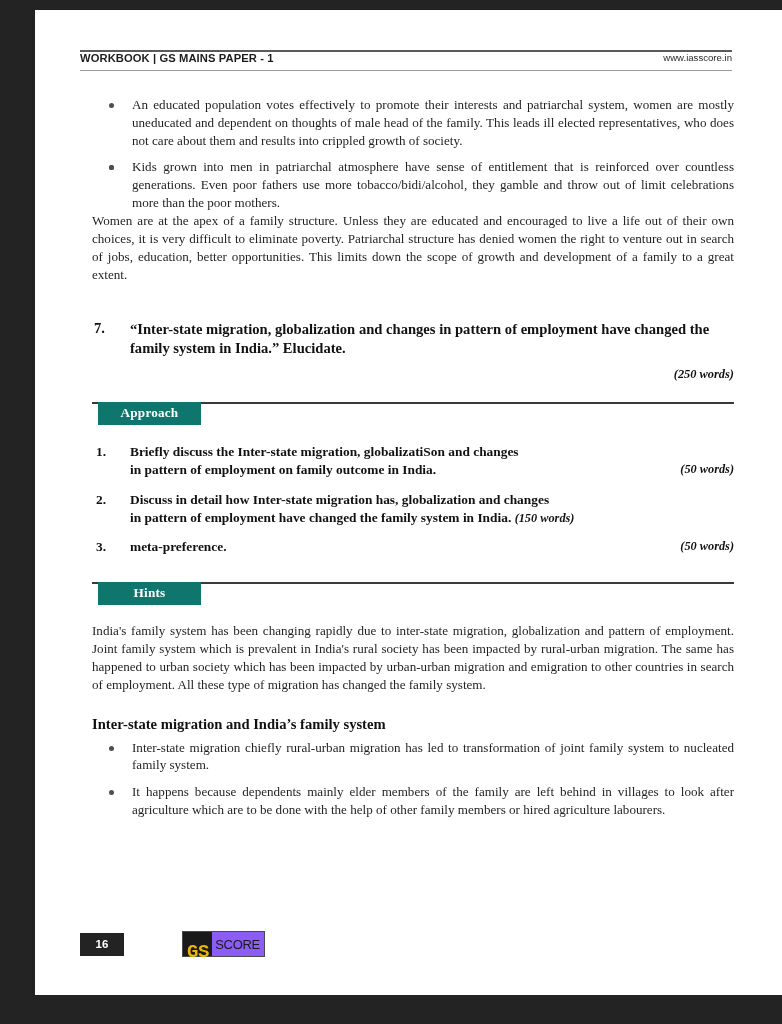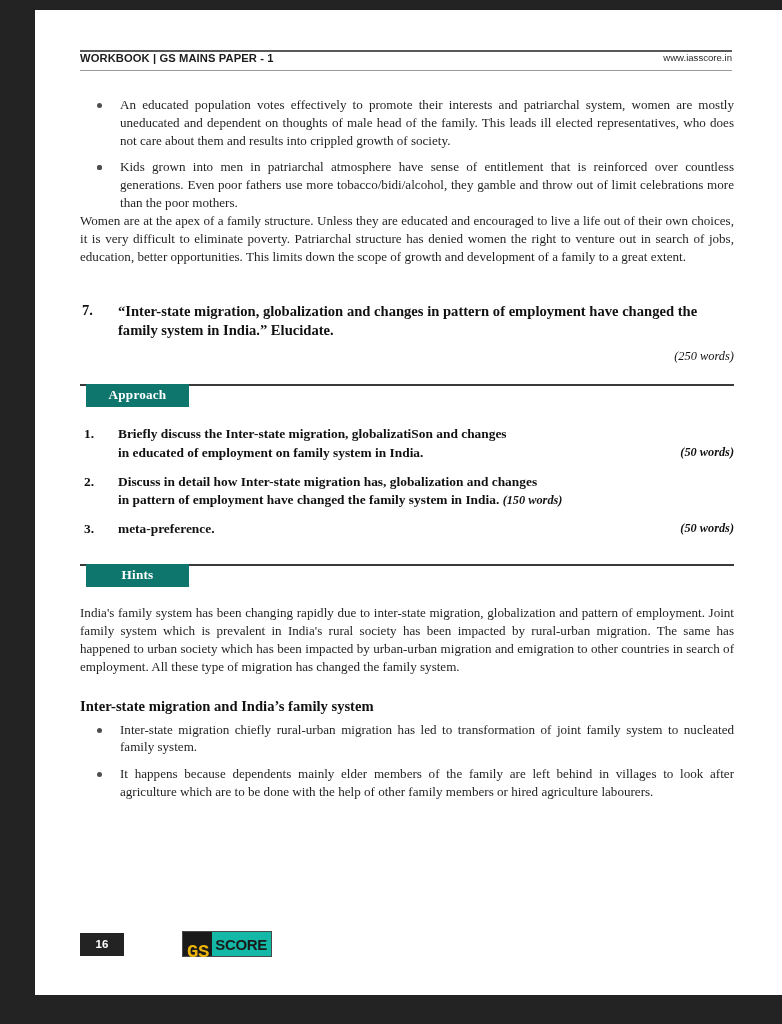--- a/index.html
+++ b/index.html
@@ -69,21 +69,21 @@
   }
   .run-head-url {
     font-family: "Liberation Sans", sans-serif;
     font-size: 9.6px;
     color: #2a2a2a;
   }
 
   
   .content {
     position: absolute;
-    left: 0;
+    left: 12px;
     right: 0;
     top: 86px;
   }
 
   ul.bullets {
     list-style: none;
     margin: 0;
     padding: 0;
   }
   ul.bullets > li {
@@ -140,21 +140,21 @@
   }
   .question .qtext {
     font-size: 14.6px;
     font-weight: bold;
     line-height: 1.33;
     color: #111;
   }
   .words-right {
     text-align: right;
     font-size: 12.4px;
-    font-weight: normal;
+    font-weight: bold;
     font-style: italic;
     color: #111;
     margin-top: 9px;
   }
 
   
   .section-label {
     position: relative;
     margin-top: 20px;
     height: 23px;
@@ -264,25 +264,25 @@
     color: #eab308;
     font-family: Liberation Mono, monospace;
     font-weight: bold;
     font-size: 19px;
     padding: 16px 3px 0 4px;
     display: flex;
     align-items: center;
     letter-spacing: -0.3px;
   }
   .logo .score {
-    background: #14b8a6;
+    background: #8b5cf6;
     color: #1a1a1a;
     font-family: "Liberation Sans", sans-serif;
-    font-weight: bold;
-    font-size: 15px;
+    font-weight: normal;
+    font-size: 13px;
     padding: 0 4px 0 3px;
     display: flex;
     align-items: center;
     letter-spacing: -0.3px;
   }
 </style>
 </head>
 <body>
 
 <div class="scan-frame"></div>
@@ -327,21 +327,21 @@
         <div class="rule"></div>
         <div class="tag">Approach</div>
       </div>
 
       <ol class="approach">
         <li>
           <span class="anum">1.</span>
           <span class="ap-line">Briefly discuss the Inter-state migration, globalizatiSon and changes</span>
           <span class="ap-line">
             <span class="ap-words trail">(50 words)</span>
-            <span>in educated of employment on family system in India.</span>
+            <span>in pattern of employment on family outcome in India.</span>
           </span>
         </li>
         <li>
           <span class="anum">2.</span>
           <span class="ap-line">Discuss in detail how Inter-state migration has, globalization and changes</span>
           <span class="ap-line">
             <span>in pattern of employment have changed the family system in India.</span>
             <span class="ap-inline-words">(150 words)</span>
           </span>
         </li>

